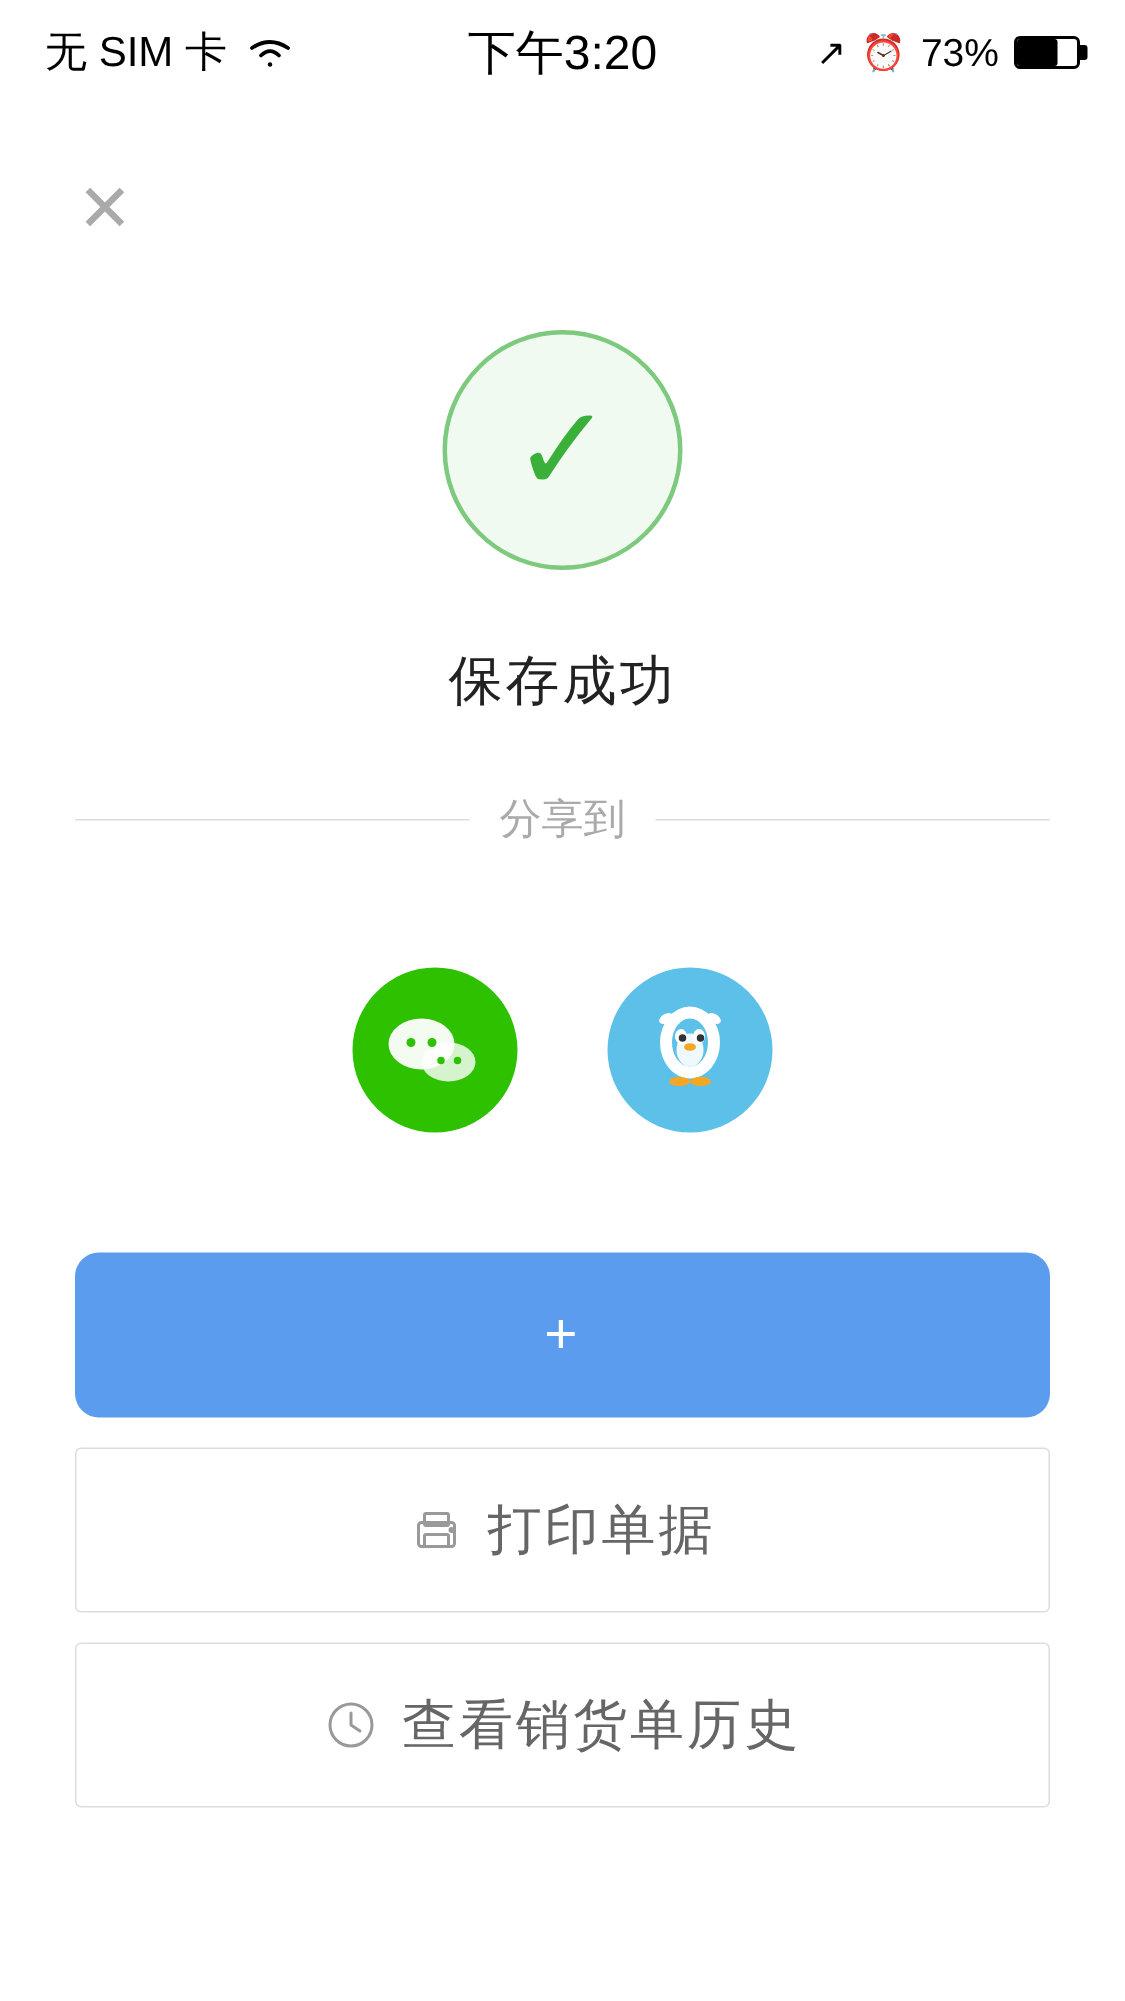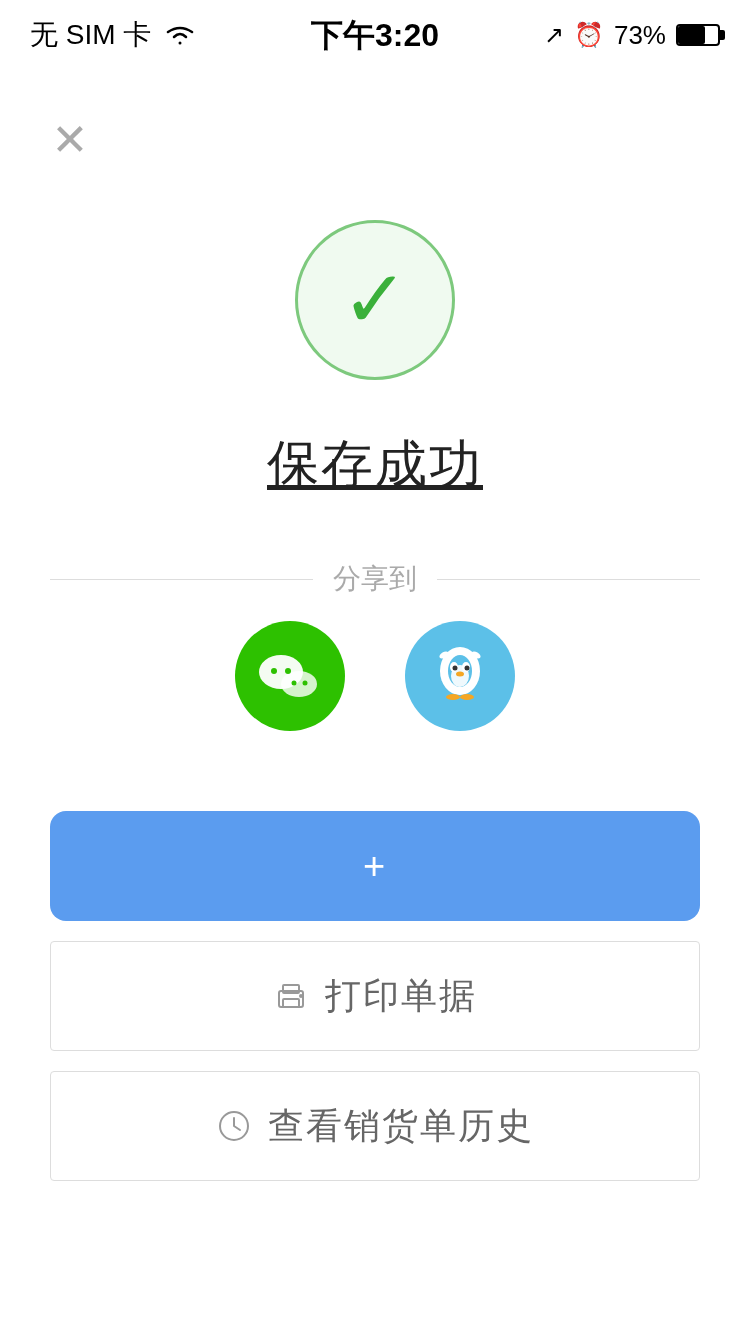--- a/index.html
+++ b/index.html
@@ -29,21 +29,21 @@
       display: flex;
       align-items: center;
       gap: 12px;
       font-size: 28px;
       color: #000;
       font-weight: 500;
     }
 
     .status-center {
       font-size: 32px;
-      font-weight: 700;
+      font-weight: 400;
       color: #000;
       position: absolute;
       left: 50%;
       transform: translateX(-50%);
       top: 14px;
     }
 
     .status-right {
       display: flex;
       align-items: center;
@@ -122,35 +122,34 @@
     }
 
     .checkmark {
       font-size: 80px;
       color: #3ab03a;
       line-height: 1;
     }
 
     
     .success-title {
-      font-size: 52px;
+      font-size: 36px;
       color: #222;
       font-weight: 500;
-      margin-bottom: 60px;
+      margin-bottom: 48px;
       letter-spacing: 2px;
-      text-decoration: underline;
     }
 
     
     .share-section {
       width: 100%;
       display: flex;
       align-items: center;
       gap: 20px;
-      margin-bottom: 23px;
+      margin-bottom: 80px;
     }
 
     .share-line {
       flex: 1;
       height: 1px;
       background: #ddd;
     }
 
     .share-label {
       font-size: 28px;

